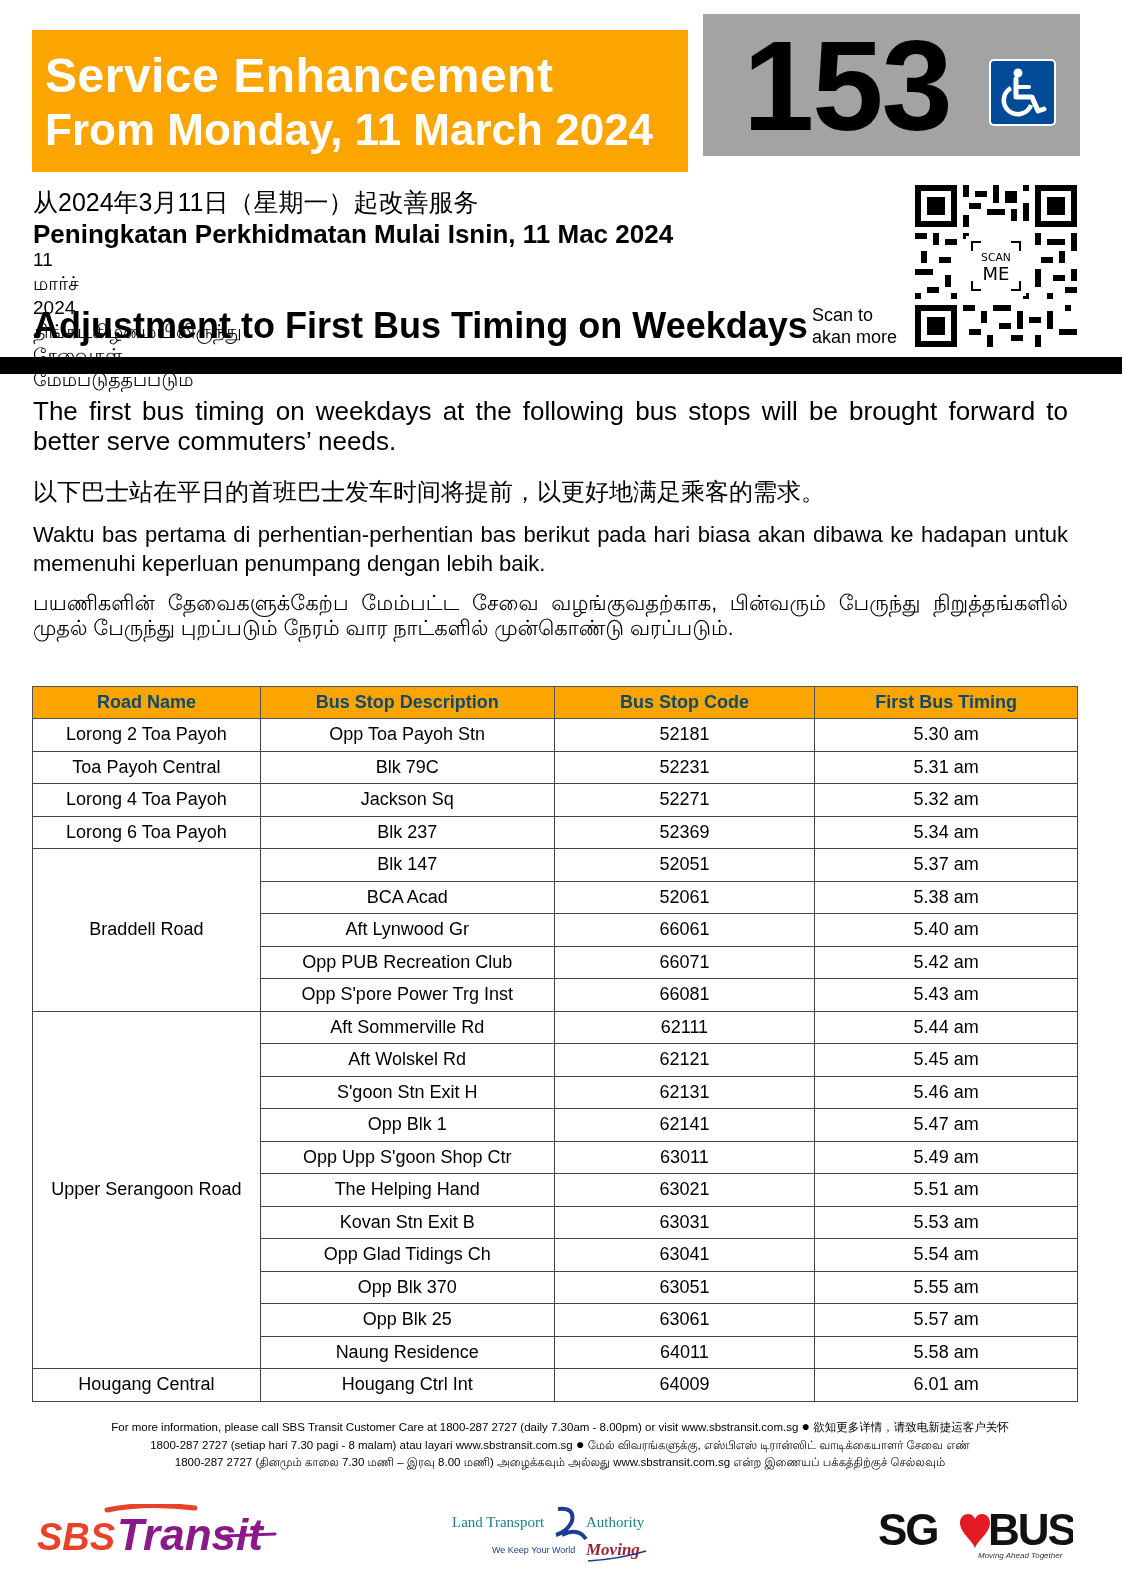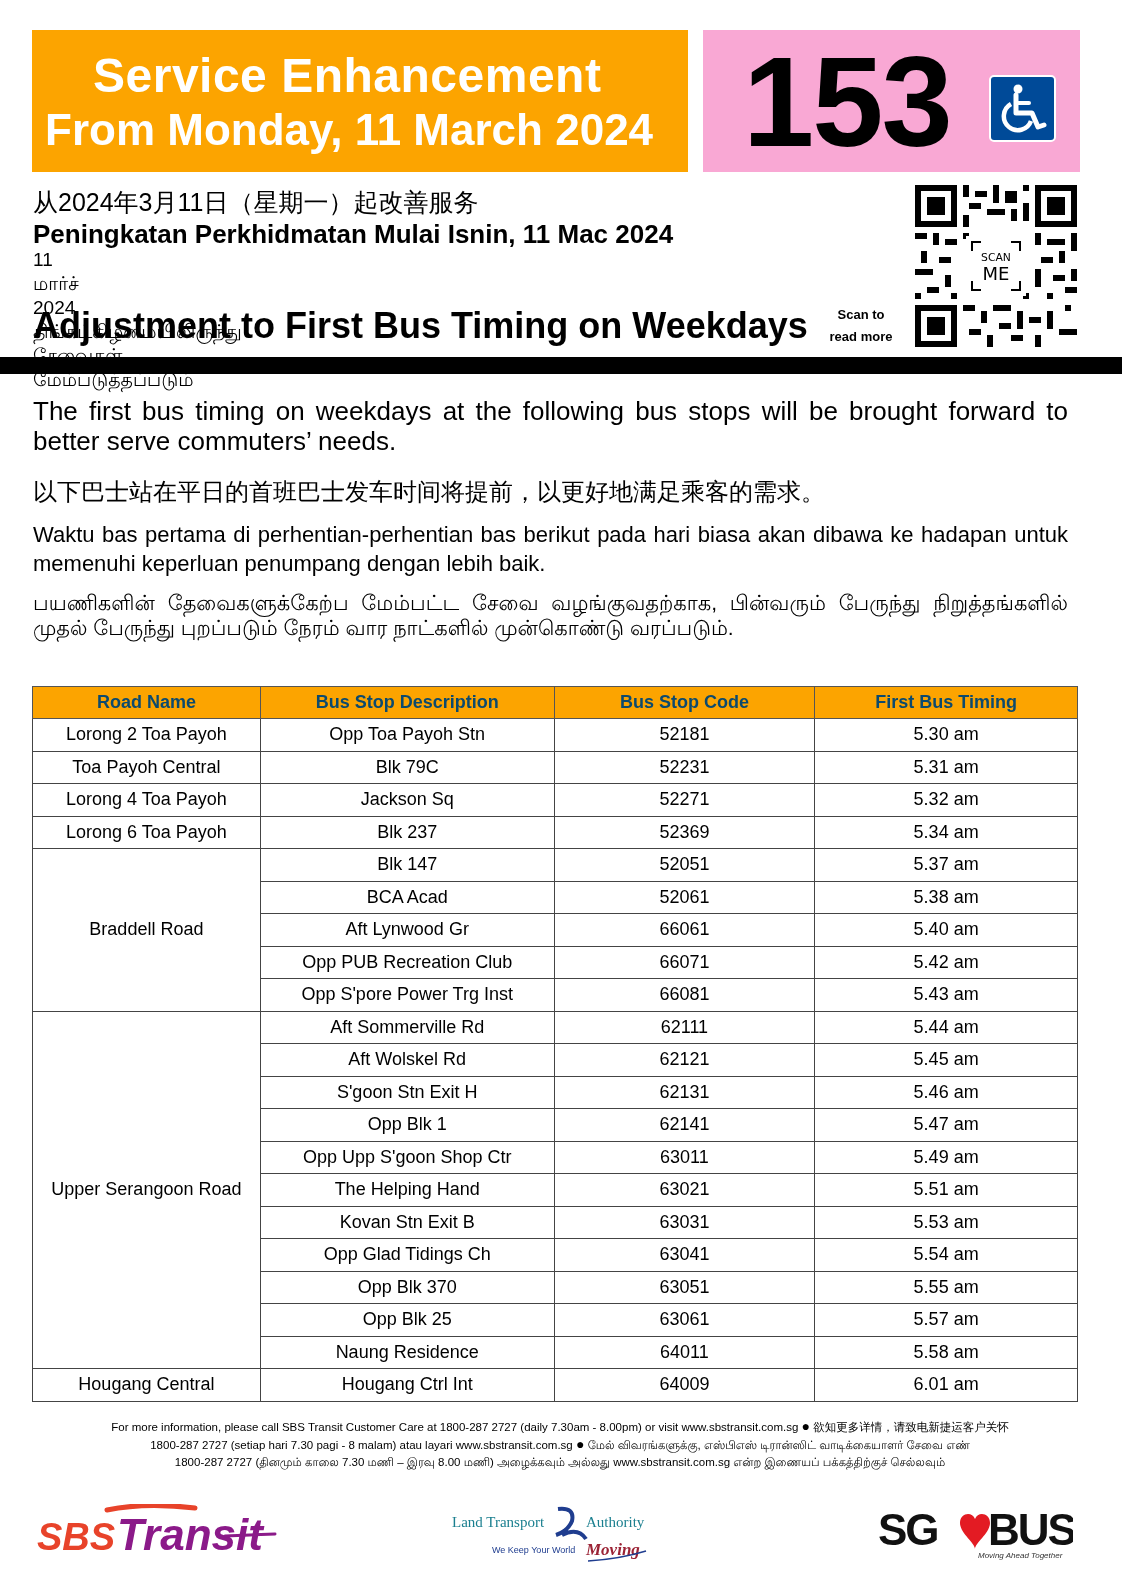--- a/index.html
+++ b/index.html
@@ -3,43 +3,43 @@
 <meta charset="utf-8">
 <style>
   * { box-sizing: border-box; margin: 0; padding: 0; }
   html, body { width: 1122px; height: 1588px; background: #ffffff; overflow: hidden; }
   body { position: relative; font-family: "Liberation Sans", "DejaVu Sans", sans-serif; color: #000; }
 
   .hdr-orange {
     position: absolute; left: 32px; top: 30px; width: 656px; height: 142px;
     background: #fca400; color: #fff; padding: 18px 0 0 13px;
   }
-  .hdr-orange .t1 { font-size: 48px; font-weight: bold; line-height: 56px; letter-spacing: 0.5px; margin-left: 48px; }
+  .hdr-orange .t1 { font-size: 48px; font-weight: bold; line-height: 56px; letter-spacing: 0.5px; }
   .hdr-orange .t2 { font-size: 44px; font-weight: bold; line-height: 48px; margin-top: 2px; }
 
   .hdr-green {
-    position: absolute; left: 703px; top: 30px; width: 377px; height: 142px;
-    background: #f9a8d4;
+    position: absolute; left: 703px; top: 14px; width: 377px; height: 142px;
+    background: #a3a3a3;
   }
   .route-no {
     position: absolute; left: 40px; top: 2px; font-size: 128px; font-weight: bold;
     line-height: 140px; letter-spacing: -2px; color: #000;
   }
   .wheelchair {
     position: absolute; left: 286px; top: 45px; width: 67px; height: 67px;
     background: #004a98; border-radius: 5px; border: 2px solid #fff;
   }
 
   .sub-cn { position: absolute; left: 33px; top: 186px; font-size: 25px; line-height: 32px; }
   .sub-my { position: absolute; left: 33px; top: 218px; font-size: 26px; font-weight: bold; line-height: 32px; }
   .sub-ta { position: absolute; left: 33px; top: 248px; width: 760px; font-size: 19px; line-height: 24px; text-align: justify; text-align-last: auto; }
   .sub-ta .line1 { display: flex; justify-content: space-between; flex-direction: column; }
   .main-title { position: absolute; left: 33px; top: 303px; font-size: 36px; font-weight: bold; line-height: 46px; }
 
-  .scan-text { position: absolute; left: 812px; top: 304px; width: 98px; text-align: center; font-size: 13px; font-weight: bold; line-height: 22px; }
+  .scan-text { position: absolute; left: 812px; top: 304px; width: 98px; text-align: left; font-size: 18px; font-weight: normal; line-height: 22px; }
   .qr { position: absolute; left: 915px; top: 185px; width: 162px; height: 162px; background: #7dd3fc; }
 
   .divider { position: absolute; left: 0; top: 357px; width: 1122px; height: 17px; background: #000; }
 
   .p-en { position: absolute; left: 33px; top: 396px; width: 1035px; font-size: 26px; line-height: 30px; text-align: justify; }
   .p-cn { position: absolute; left: 33px; top: 477px; font-size: 24px; line-height: 30px; }
   .p-my { position: absolute; left: 33px; top: 520px; width: 1035px; font-size: 22px; line-height: 29px; text-align: justify; }
   .p-ta { position: absolute; left: 33px; top: 590px; width: 1035px; font-size: 21px; line-height: 25px; text-align: justify; }
 
   table.stops {
@@ -94,21 +94,21 @@
     <span>2024</span>
     <span>திங்கட்கிழமையிலிருந்து</span>
     <span>சேவைகள்</span>
   </div>
   <div>மேம்படுத்தப்படும்</div>
 </div>
 <div class="main-title">Adjustment to First Bus Timing on Weekdays</div>
 
 <div class="scan-text">
   <div>Scan to</div>
-  <div>read more</div>
+  <div>akan more</div>
 </div>
 <div class="qr">
   <svg width="162" height="162" viewBox="0 0 27 27" shape-rendering="crispEdges">
     <rect width="27" height="27" fill="#fff"></rect>
     <g fill="#000">
       <rect x="0" y="0" width="7" height="7"></rect>
         <rect x="1" y="1" width="5" height="5" fill="#fff"></rect>
         <rect x="2" y="2" width="3" height="3"></rect>
       <rect x="20" y="0" width="7" height="7"></rect>
         <rect x="21" y="1" width="5" height="5" fill="#fff"></rect>

